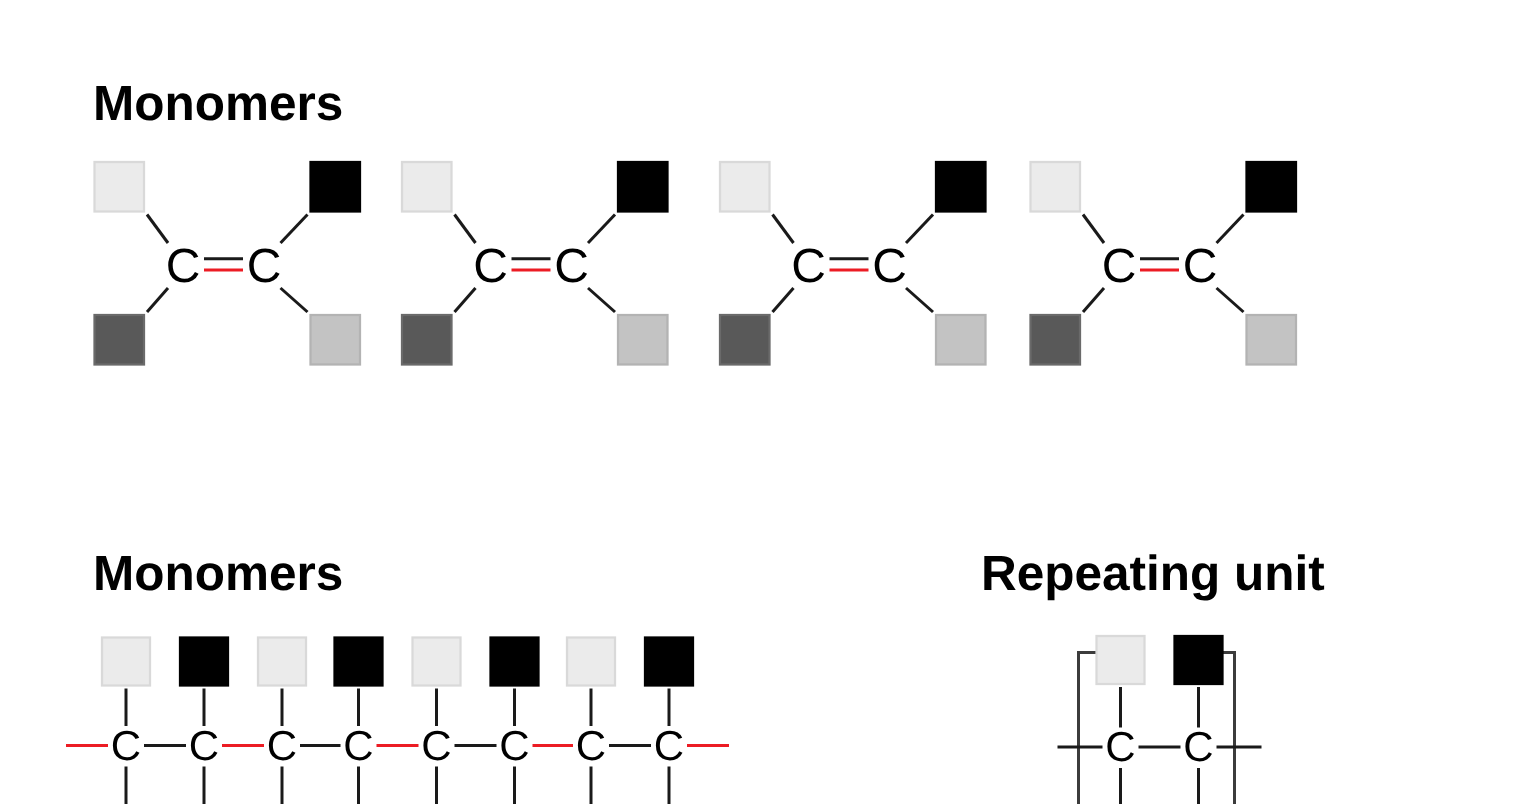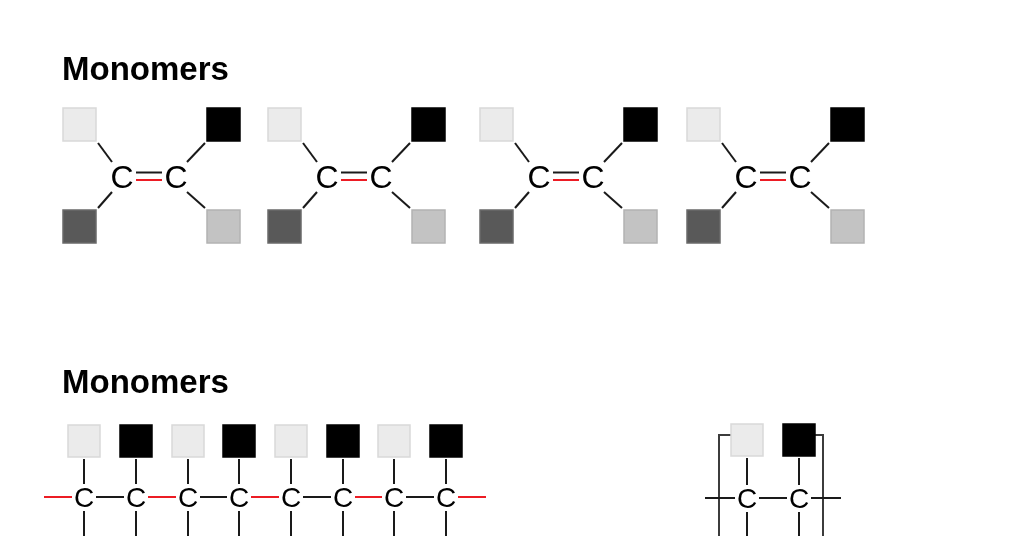--- a/index.html
+++ b/index.html
@@ -35,20 +35,21 @@
   #diagram text {
     font-family: "Liberation Sans", "DejaVu Sans", sans-serif;
   }
 </style>
 </head>
 <body>
 
 <div class="page">
   <div class="section-title" id="title-monomers">Monomers</div>
   <div class="section-title" id="title-polymer">Monomers</div>
+  <div class="section-title" id="title-repeating">Repeating unit</div>
   <svg id="diagram" width="1024" height="536" viewBox="0 0 1024 536">
       <g>
         <rect x="63" y="108" width="33" height="33" fill="#ebebeb" stroke="#d9d9d9" stroke-width="1.5"></rect>
         <rect x="207" y="108" width="33" height="33" fill="#000000" stroke="#000000" stroke-width="1.5"></rect>
         <rect x="63" y="210" width="33" height="33" fill="#595959" stroke="#6a6a6a" stroke-width="1.5"></rect>
         <rect x="207" y="210" width="33" height="33" fill="#c3c3c3" stroke="#b3b3b3" stroke-width="1.5"></rect>
         <line x1="98" y1="143" x2="112" y2="162" stroke="#1a1a1a" stroke-width="2"></line>
         <line x1="205" y1="143" x2="187" y2="162" stroke="#1a1a1a" stroke-width="2"></line>
         <line x1="98" y1="208" x2="112" y2="192" stroke="#1a1a1a" stroke-width="2"></line>
         <line x1="205" y1="208" x2="187" y2="192" stroke="#1a1a1a" stroke-width="2"></line>

